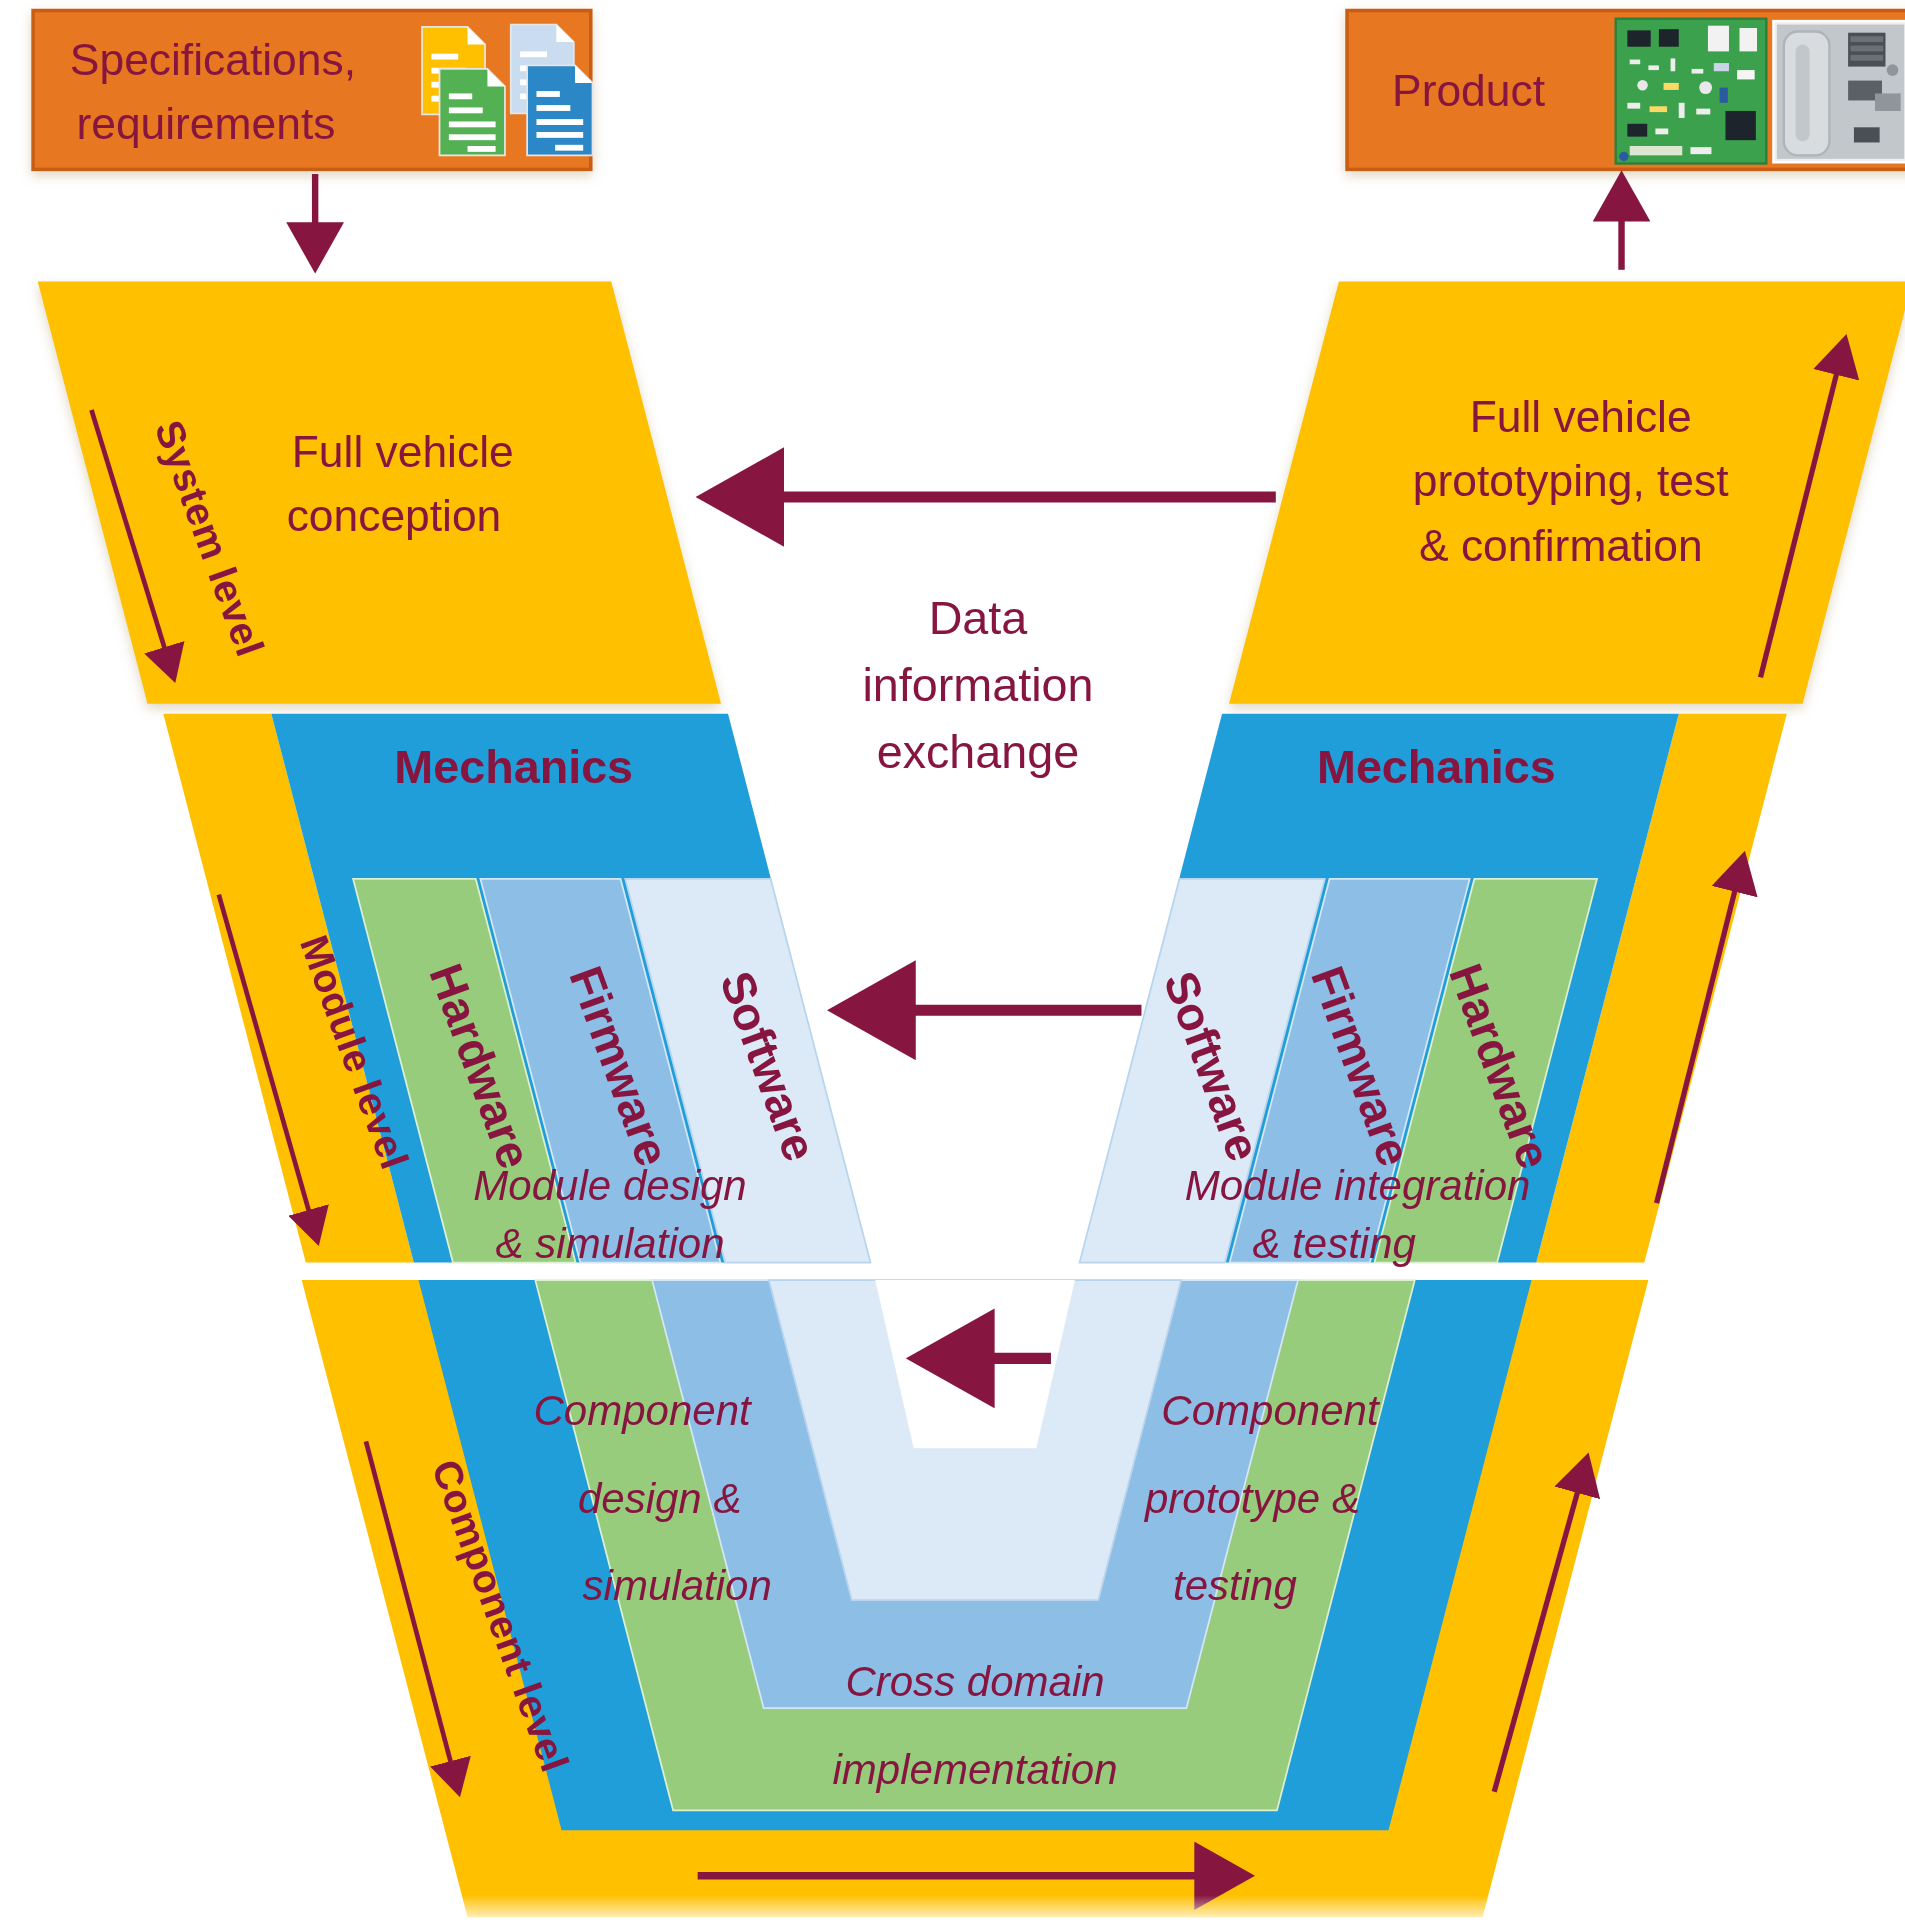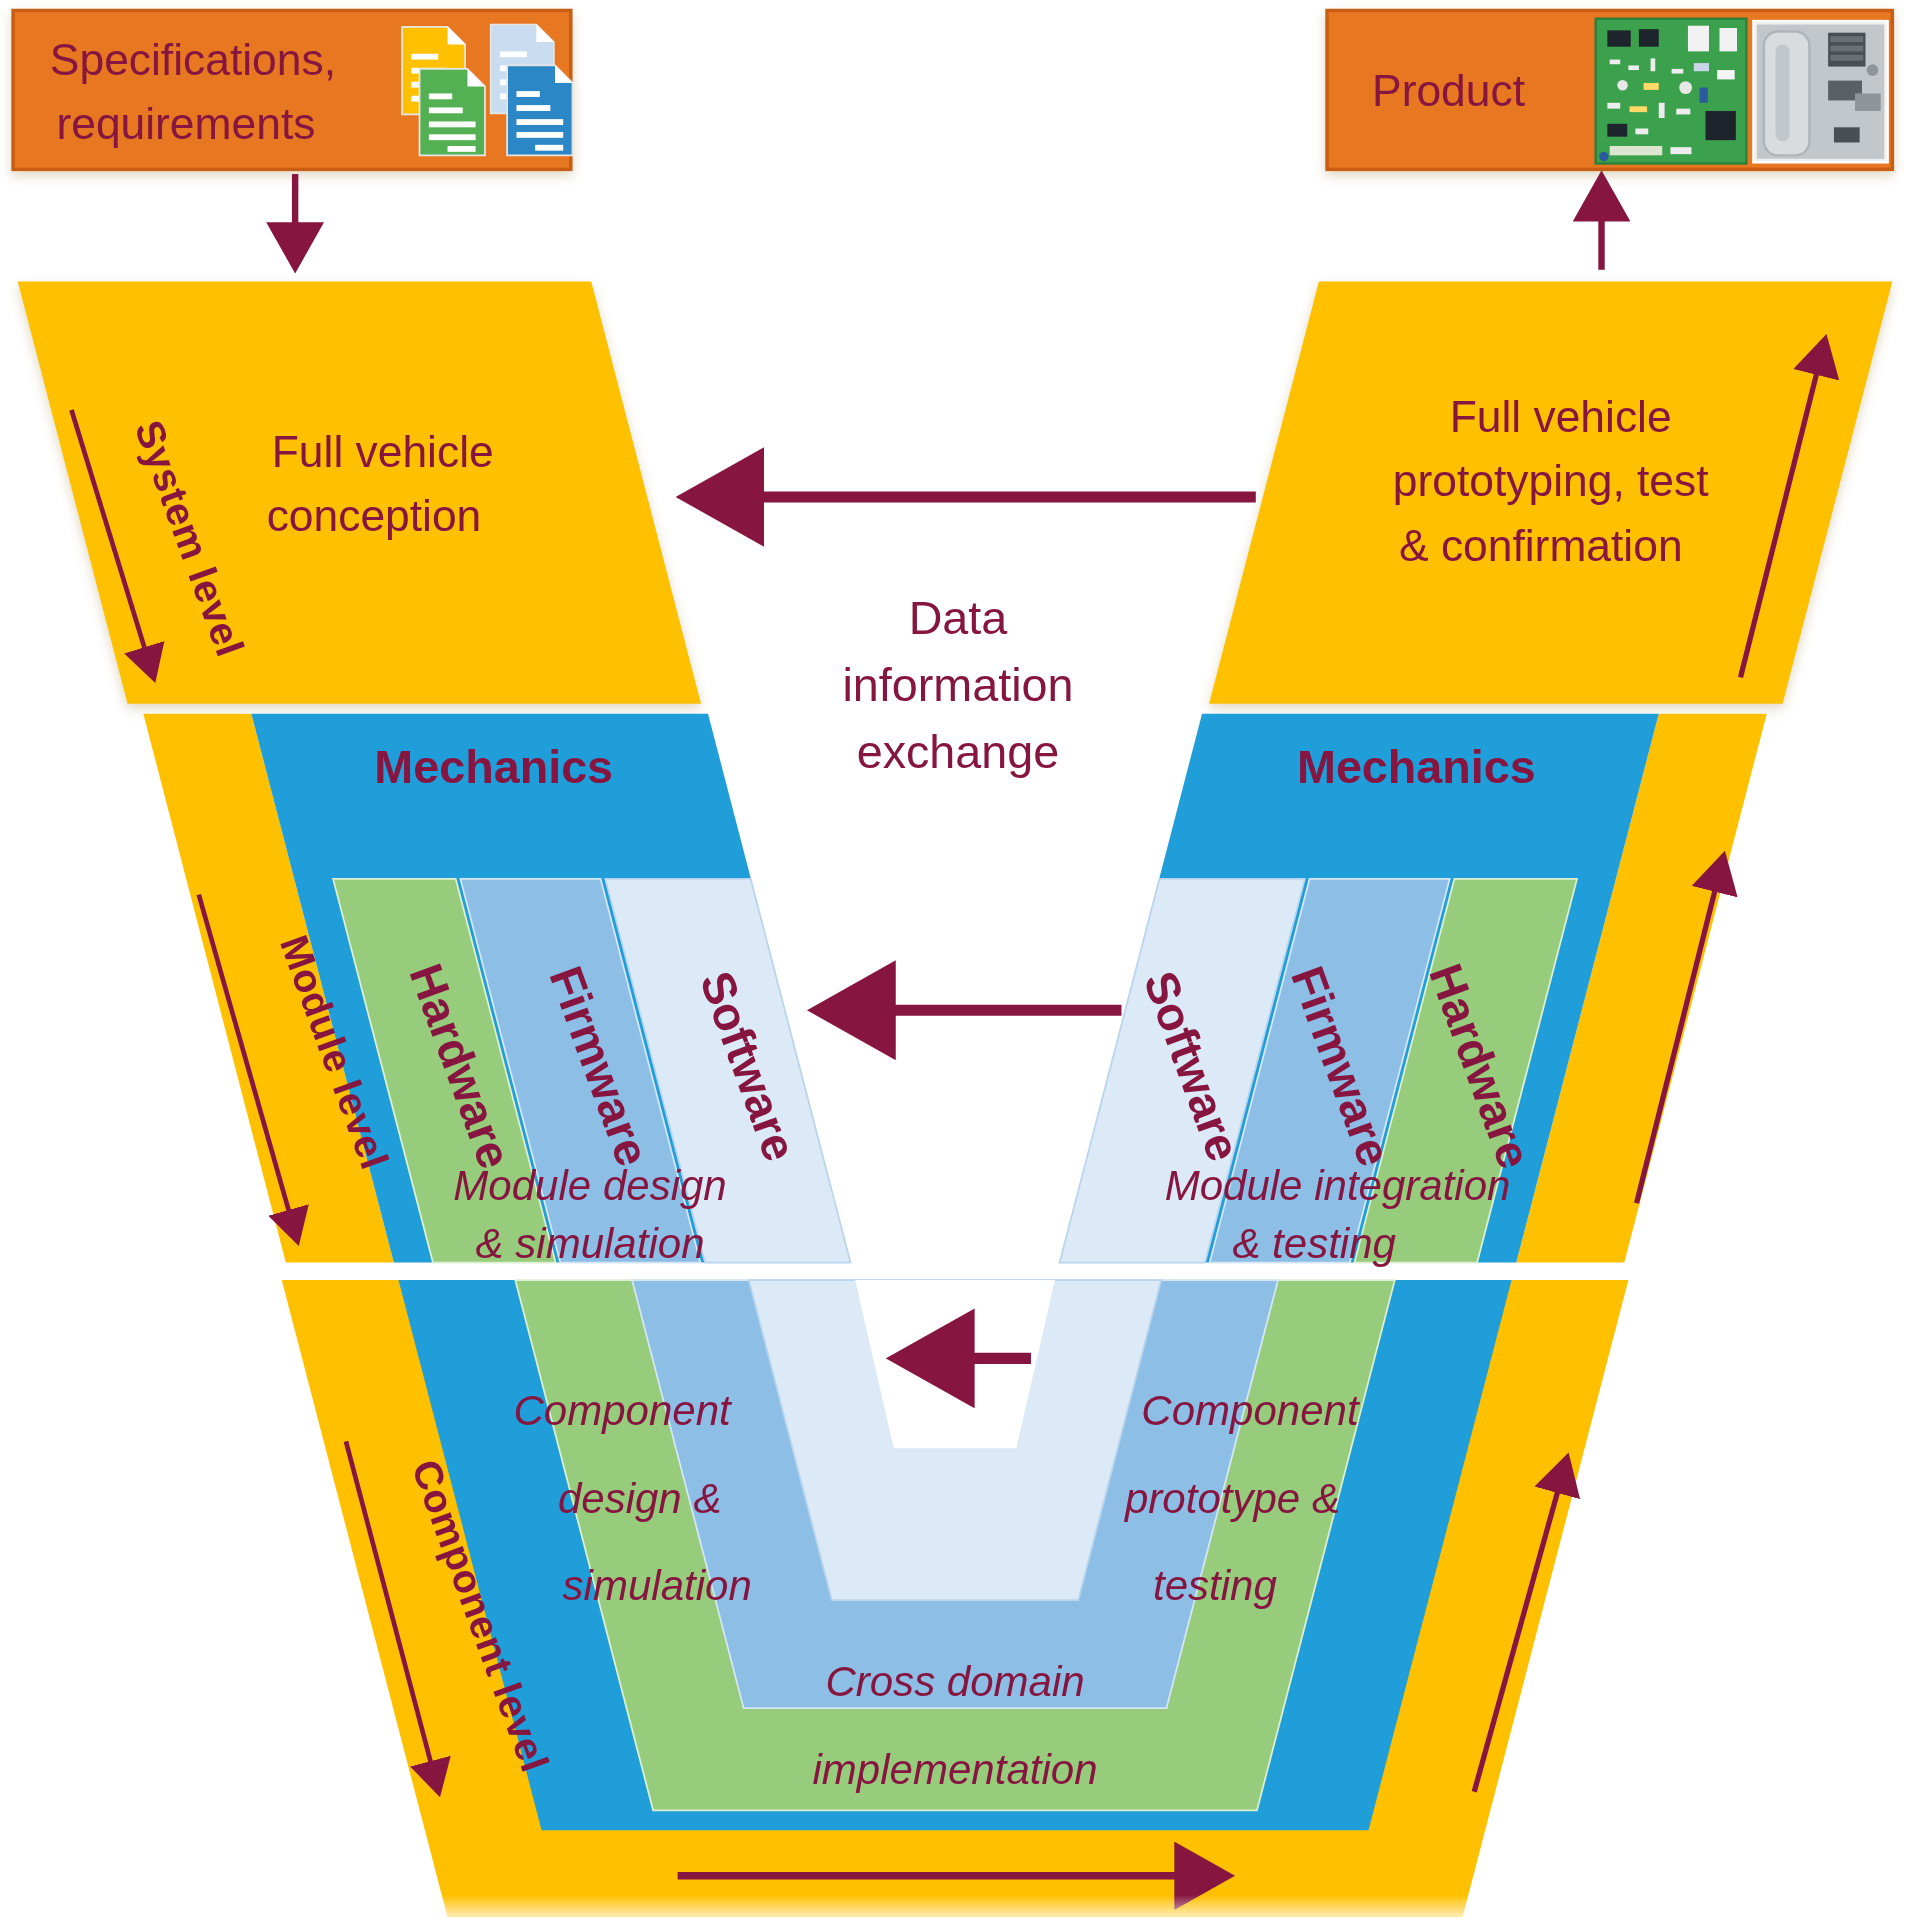--- a/index.html
+++ b/index.html
@@ -1,16 +1,16 @@
 <!DOCTYPE html>
 <html style="font-size:9.3px"><head>
 <meta charset="utf-8">
 <style>
   html,body{margin:0;padding:0;background:#ffffff;}
-  .stage{width:1514px;height:1926px;position:relative;font-family:"Liberation Sans","DejaVu Sans",sans-serif;}
+  .stage{width:1514px;height:1926px;position:relative;font-family:"Liberation Sans","DejaVu Sans",sans-serif;padding-left:20px;}
   svg{display:block;}
   text{fill:#861540;}
   .fs-box{font-size:76px;}
   .fs-center{font-size:80px;}
   .fs-stripe{font-size:80px;font-weight:bold;}
   .fs-mech{font-size:80px;font-weight:bold;}
   .fs-level{font-size:68px;font-weight:bold;letter-spacing:1px;}
   .fs-caption{font-size:72px;font-style:italic;}
   .mid{text-anchor:middle;}
   .shadow{filter:drop-shadow(0px 8px 10px rgba(130,95,10,0.25));}

